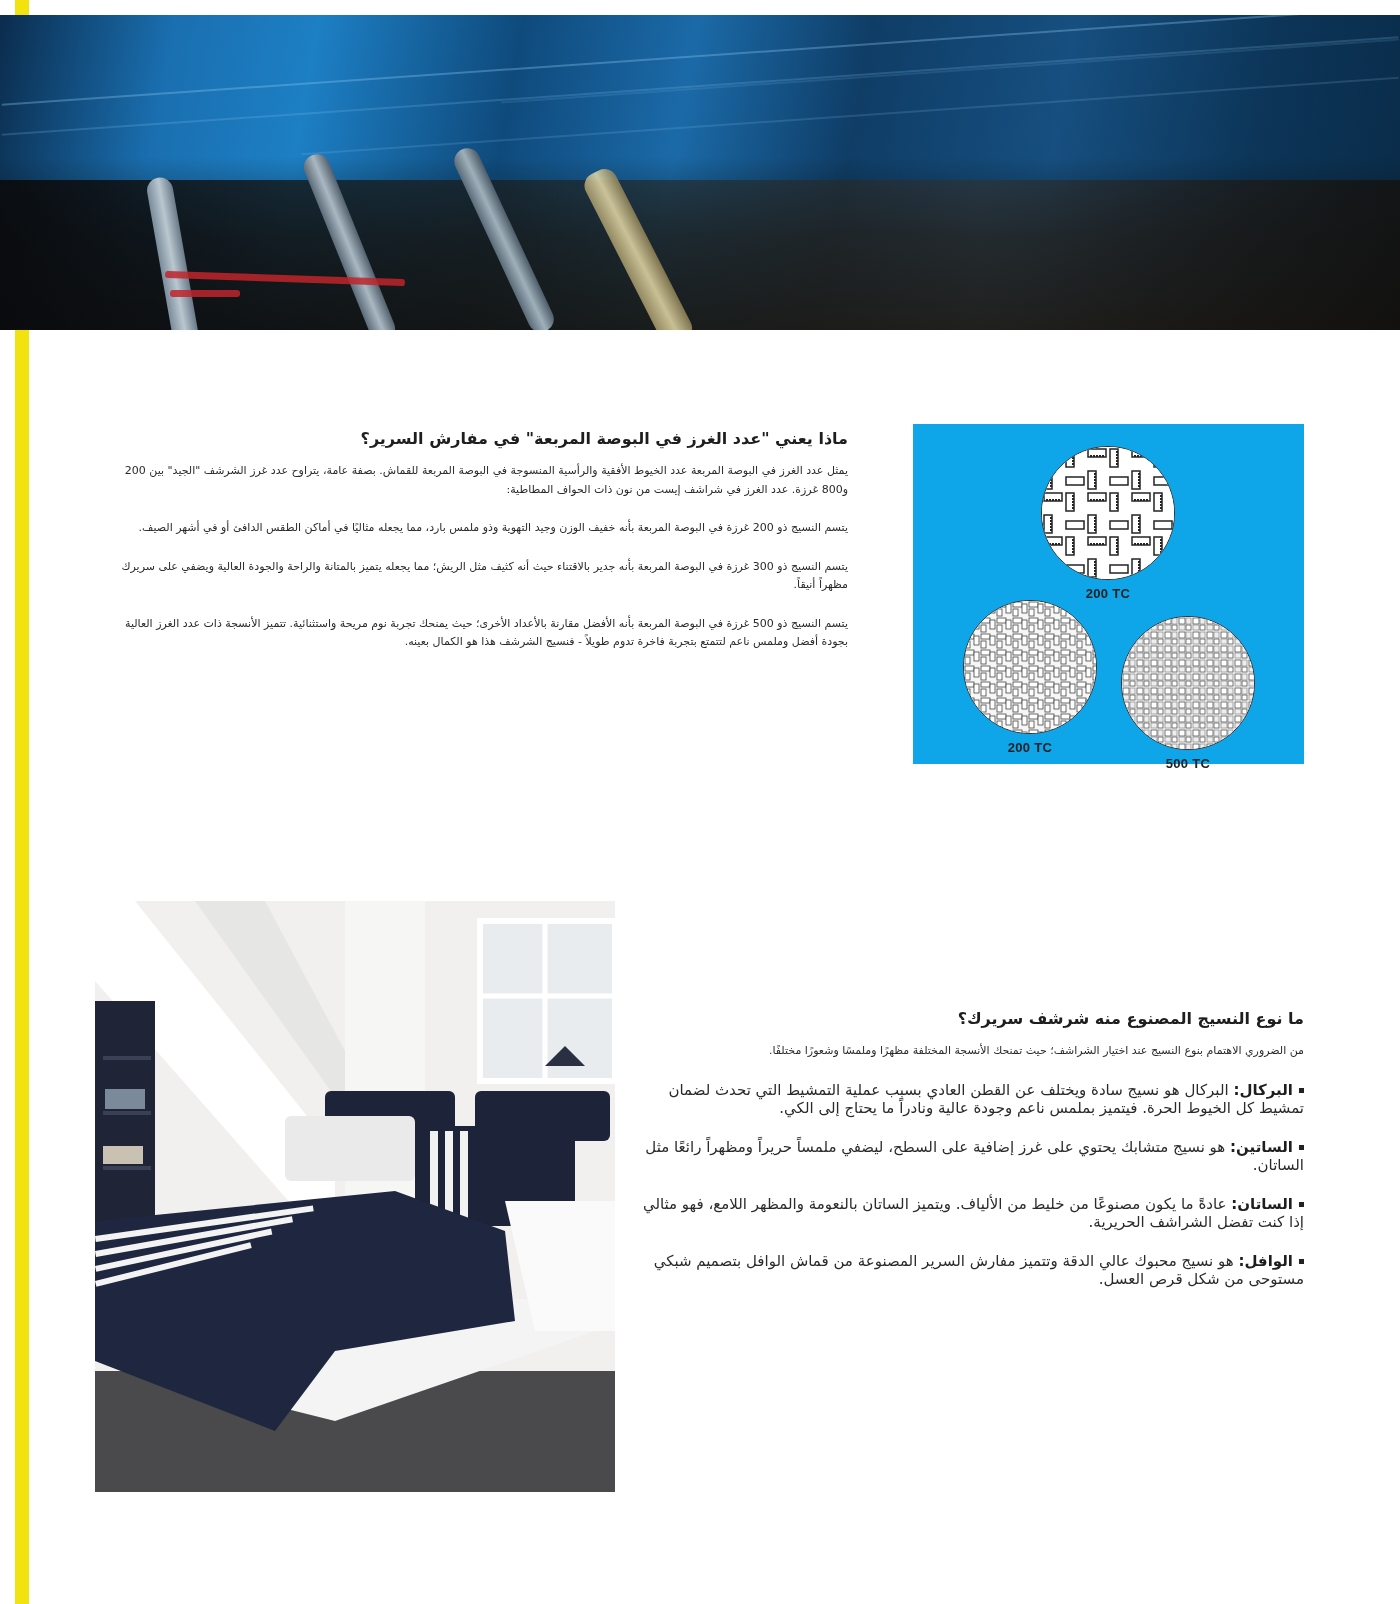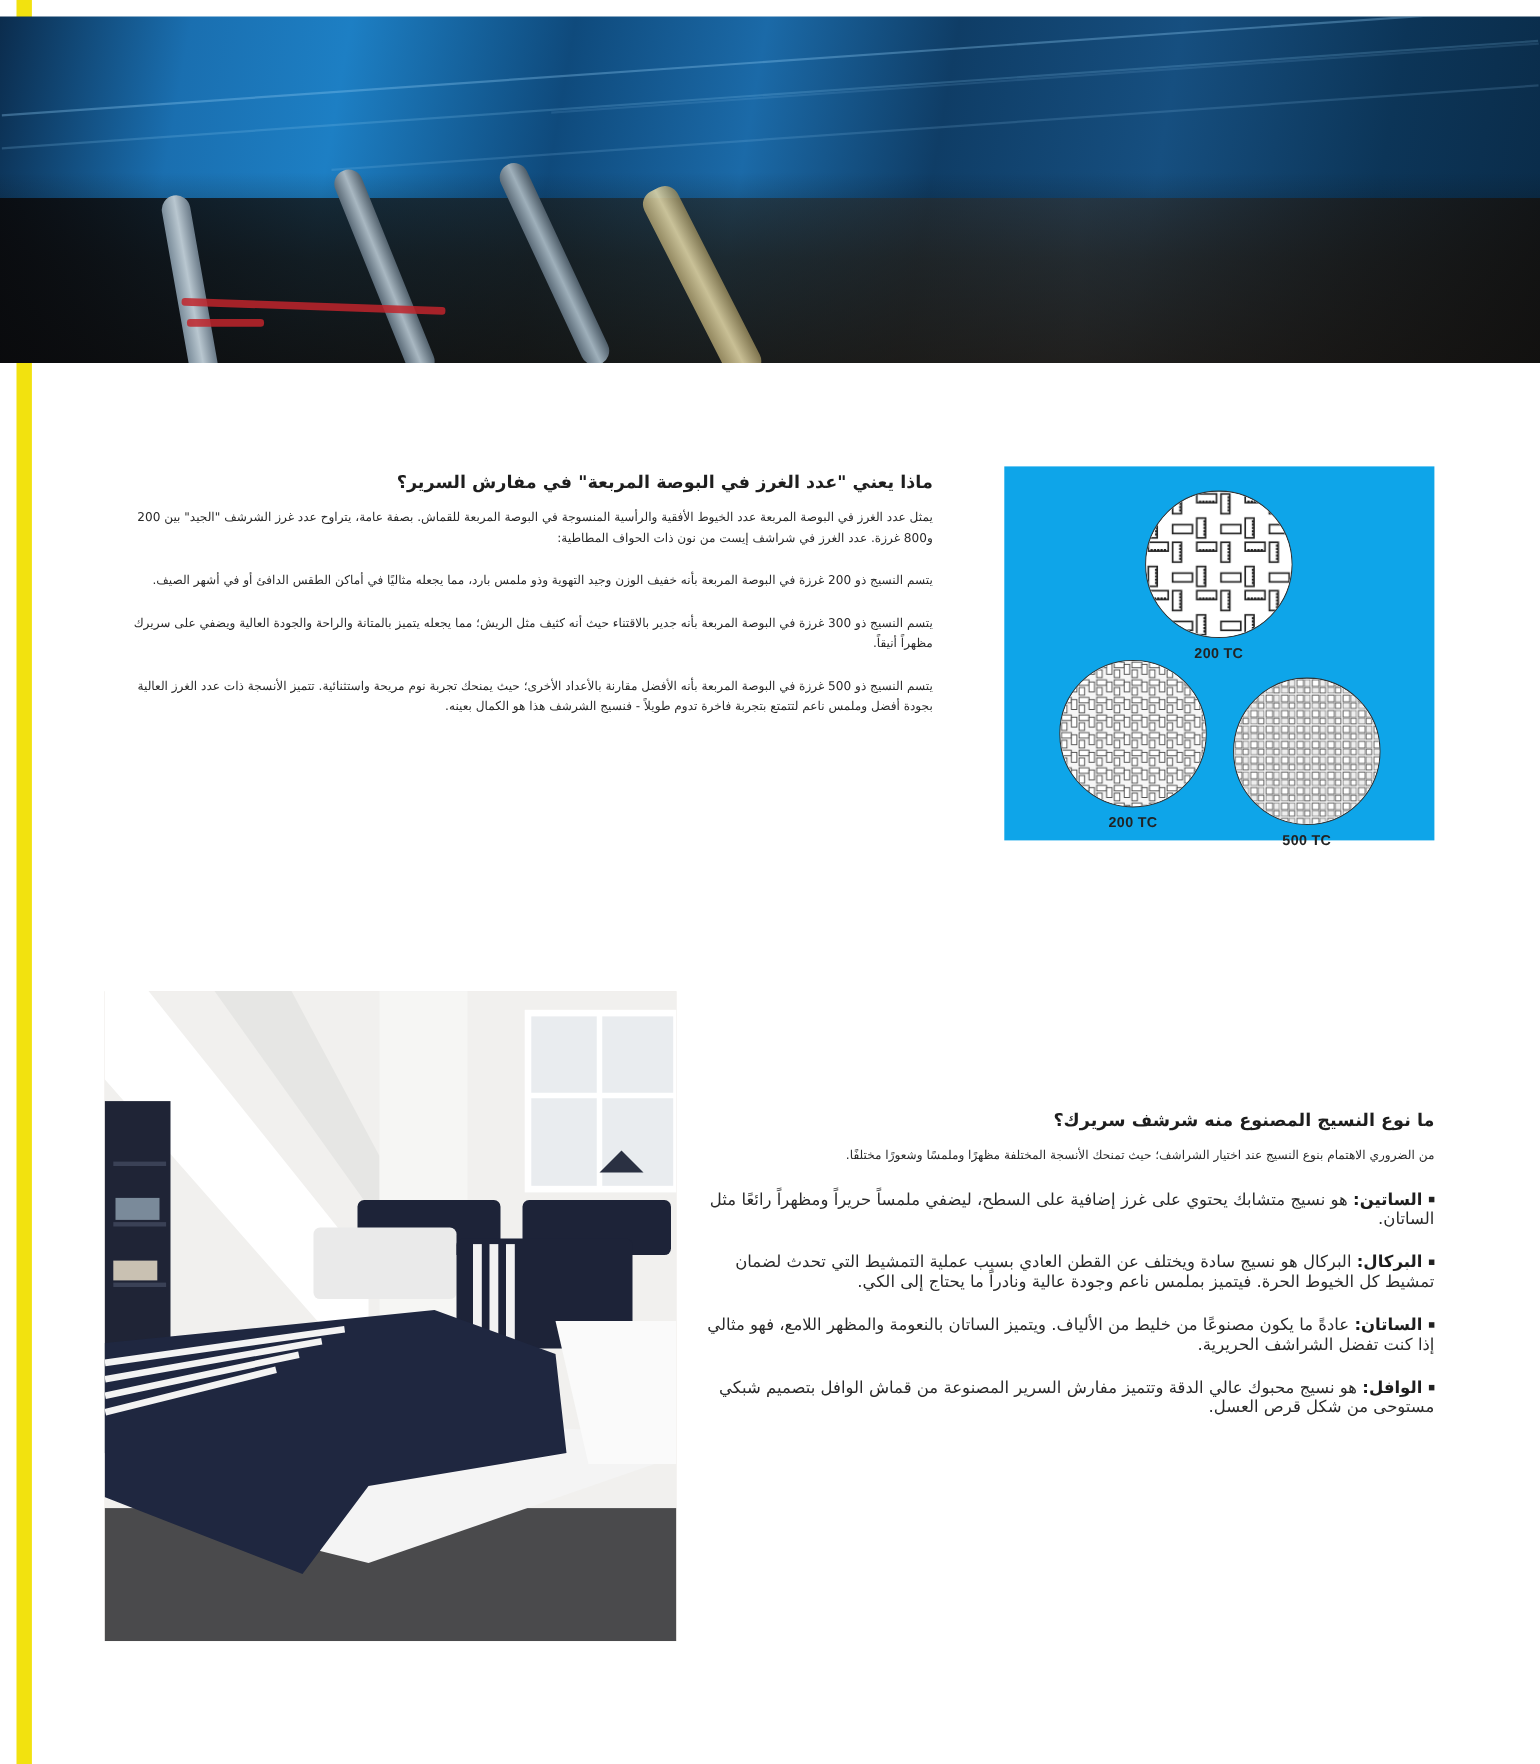--- a/index.html
+++ b/index.html
@@ -163,24 +163,24 @@
 
     <polygon points="450,165 470,145 490,165" fill="#2a3042"></polygon>
   </svg>
 </div>
 
 <div class="sec2-text">
   <h2 class="heading">ما نوع النسيج المصنوع منه شرشف سريرك؟</h2>
   <p class="para">من الضروري الاهتمام بنوع النسيج عند اختيار الشراشف؛ حيث تمنحك الأنسجة المختلفة مظهرًا وملمسًا وشعورًا مختلفًا.</p>
 
   <p class="bullet">
-    <span class="sq"></span><span class="term">الساتين:</span><span> هو نسيج متشابك يحتوي على غرز إضافية على السطح، ليضفي ملمساً حريراً ومظهراً رائعًا مثل الساتان.</span>
+    <span class="sq"></span><span class="term">البركال:</span><span> البركال هو نسيج سادة ويختلف عن القطن العادي بسبب عملية التمشيط التي تحدث لضمان تمشيط كل الخيوط الحرة. فيتميز بملمس ناعم وجودة عالية ونادراً ما يحتاج إلى الكي.</span>
   </p>
   <p class="bullet">
-    <span class="sq"></span><span class="term">البركال:</span><span> البركال هو نسيج سادة ويختلف عن القطن العادي بسبب عملية التمشيط التي تحدث لضمان تمشيط كل الخيوط الحرة. فيتميز بملمس ناعم وجودة عالية ونادراً ما يحتاج إلى الكي.</span>
+    <span class="sq"></span><span class="term">الساتين:</span><span> هو نسيج متشابك يحتوي على غرز إضافية على السطح، ليضفي ملمساً حريراً ومظهراً رائعًا مثل الساتان.</span>
   </p>
   <p class="bullet">
     <span class="sq"></span><span class="term">الساتان:</span><span> عادةً ما يكون مصنوعًا من خليط من الألياف. ويتميز الساتان بالنعومة والمظهر اللامع، فهو مثالي إذا كنت تفضل الشراشف الحريرية.</span>
   </p>
   <p class="bullet">
     <span class="sq"></span><span class="term">الوافل:</span><span> هو نسيج محبوك عالي الدقة وتتميز مفارش السرير المصنوعة من قماش الوافل بتصميم شبكي مستوحى من شكل  قرص العسل.</span>
   </p>
 </div>
 
 </body></html>

